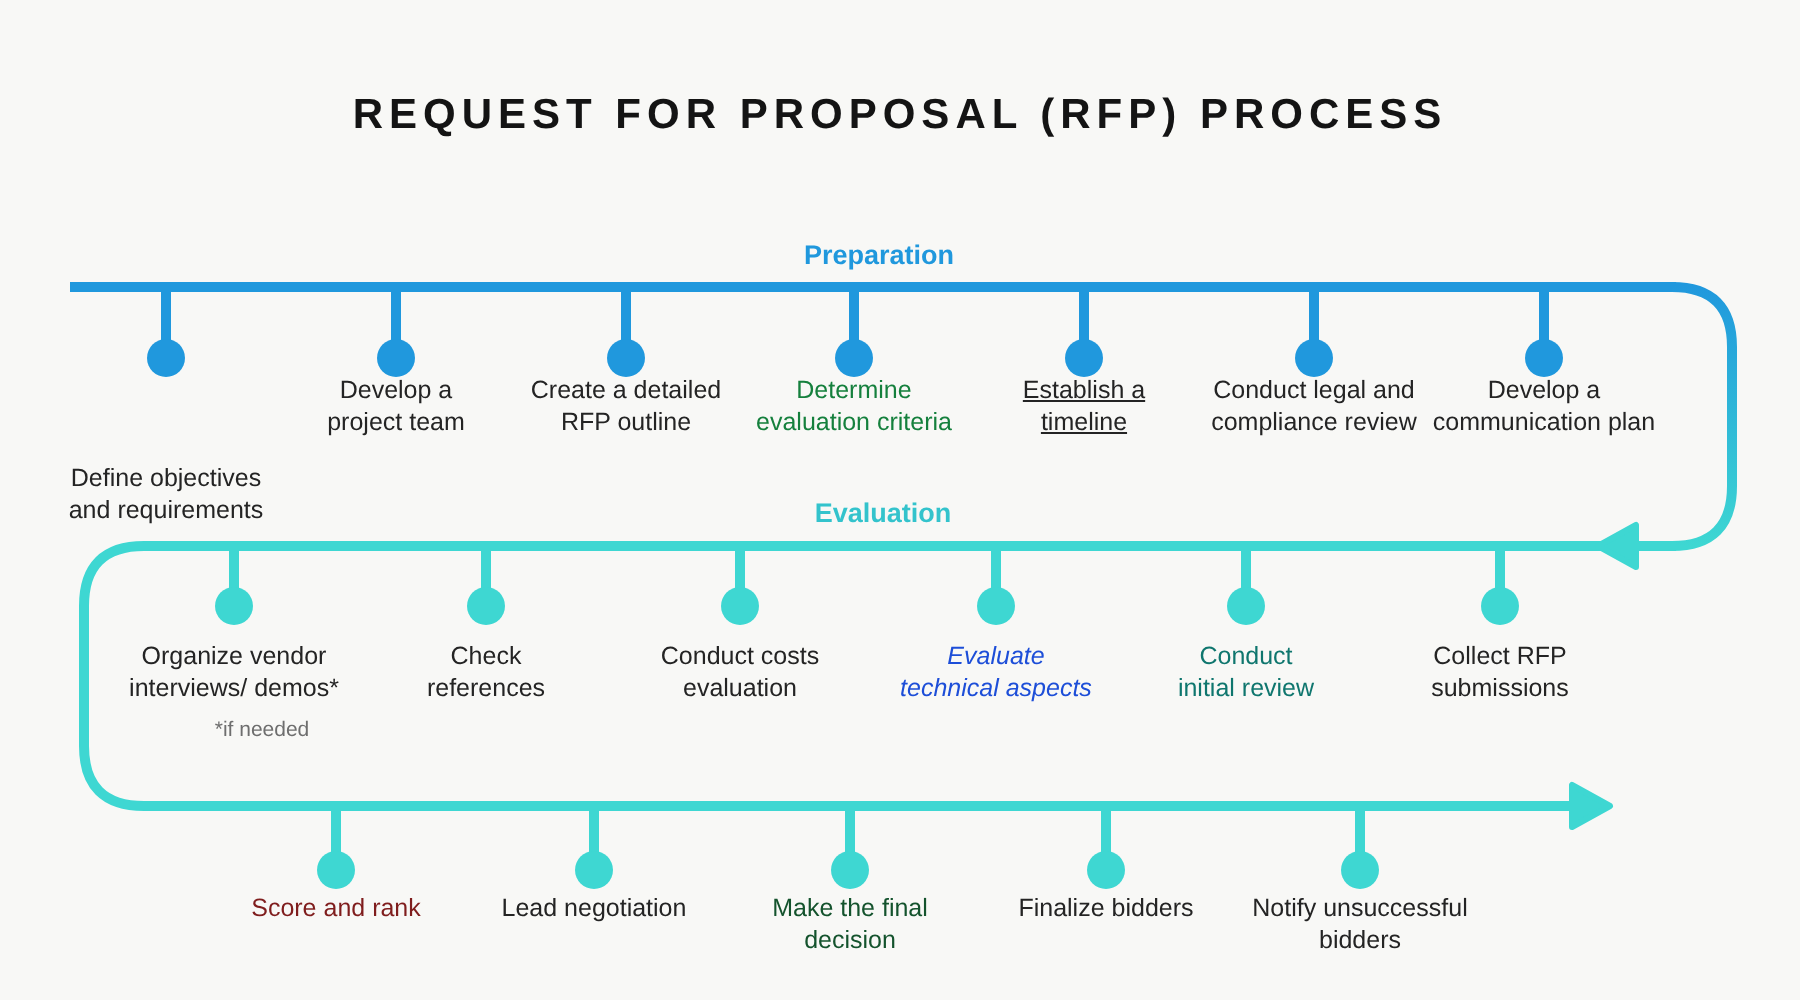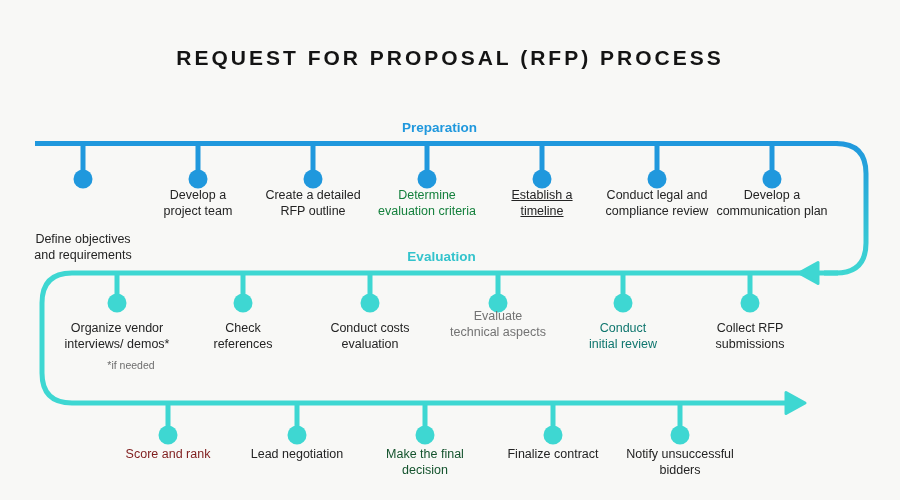--- a/index.html
+++ b/index.html
@@ -103,26 +103,26 @@
 compliance review</div>
     <div class="step-label" style="left: 772px; top: 187px; width: 124px; color: rgb(36, 36, 36);">Develop a
 communication plan</div>
     <div class="step-label" style="left: 117px; top: 320px; width: 134px; color: rgb(36, 36, 36);">Organize vendor
 interviews/ demos*</div>
     <div class="step-note" style="left: 131px; top: 359px; color: rgb(110, 110, 110);">*if needed</div>
     <div class="step-label" style="left: 243px; top: 320px; width: 134px; color: rgb(36, 36, 36);">Check
 references</div>
     <div class="step-label" style="left: 370px; top: 320px; width: 134px; color: rgb(36, 36, 36);">Conduct costs
 evaluation</div>
-    <div class="step-label" style="left: 498px; top: 308px; width: 134px; color: #737373;">Evaluate
+    <div class="step-label" style="left: 498px; top: 320px; width: 134px; color: #1d4ed8; font-style: italic;">Evaluate
 technical aspects</div>
     <div class="step-label" style="left: 623px; top: 320px; width: 134px; color: #0f766e;">Conduct
 initial review</div>
     <div class="step-label" style="left: 750px; top: 320px; width: 134px; color: rgb(36, 36, 36);">Collect RFP
 submissions</div>
     <div class="step-label" style="left: 168px; top: 446px; width: 140px; color: #7f1d1d;">Score and rank</div>
     <div class="step-label" style="left: 297px; top: 446px; width: 140px; color: rgb(36, 36, 36);">Lead negotiation</div>
     <div class="step-label" style="left: 425px; top: 446px; width: 140px; color: #14532d;">Make the final
 decision</div>
-    <div class="step-label" style="left: 553px; top: 446px; width: 140px; color: rgb(36, 36, 36);">Finalize contract</div>
+    <div class="step-label" style="left: 553px; top: 446px; width: 140px; color: rgb(36, 36, 36);">Finalize bidders</div>
     <div class="step-label" style="left: 680px; top: 446px; width: 140px; color: rgb(36, 36, 36);">Notify unsuccessful
 bidders</div>
   </div>
 
 </body></html>

